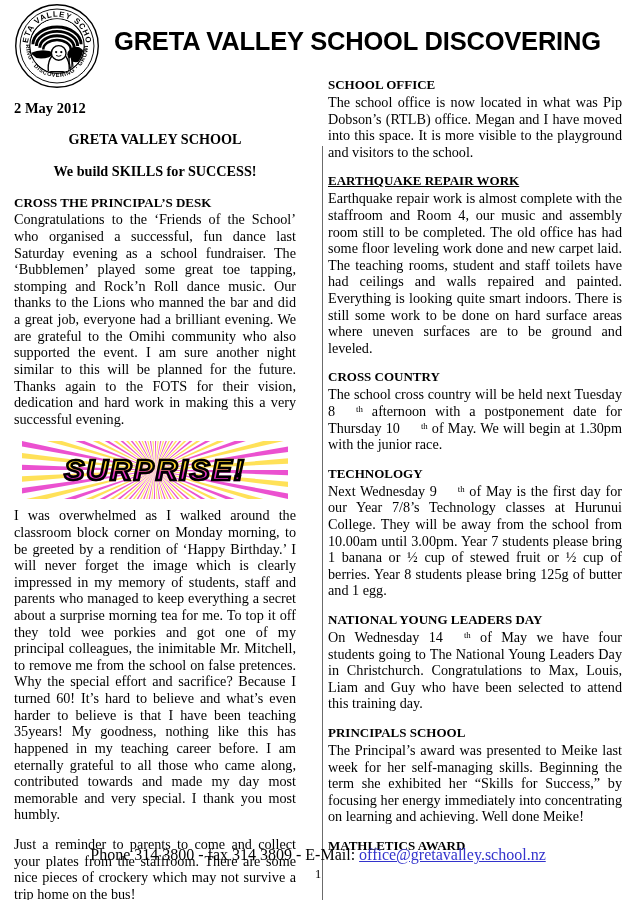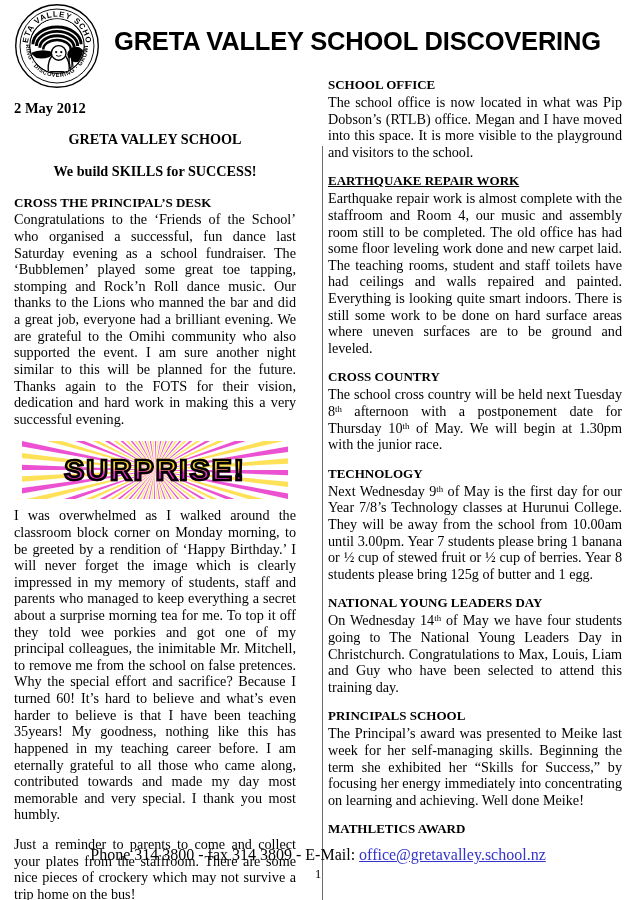--- a/index.html
+++ b/index.html
@@ -126,20 +126,21 @@
   .sec-block {
     margin-bottom: 14px;
   }
   .sec-block:last-child {
     margin-bottom: 0;
   }
   sup {
     font-size: 0.62em;
     vertical-align: 0.45em;
     line-height: 0;
+    padding-left: 21px;
   }
 
   
   .surprise-wrap {
     margin: 10px 0 8px 0;
     display: flex;
     justify-content: center;
   }
   .surprise {
     position: relative;
@@ -321,21 +322,21 @@
                 <path d="M 133,29 L 316.8506663485547,-125.2690263247695 L 322.8936479121976,-117.76648964459952 Z" fill="#e832c8" opacity="0.85"></path>
                 <path d="M 133,29 L 329.59649062935796,-108.65834472425115 L 334.96258766687333,-100.65767691463745 Z" fill="#ffd92e" opacity="0.8"></path>
                 <path d="M 133,29 L 340.8460969082652,-91.00000000000011 L 345.4944701810598,-82.5620909739088 Z" fill="#e832c8" opacity="0.85"></path>
                 <path d="M 133,29 L 350.513868888796,-72.42838281776781 L 354.4091414694991,-63.61745015783657 Z" fill="#ffd92e" opacity="0.8"></path>
                 <path d="M 133,29 L 358.52622898861796,-53.084834398160666 L 361.6387555008606,-43.967934622117994 Z" fill="#e832c8" opacity="0.85"></path>
                 <path d="M 133,29 L 364.8221983093764,-33.11657082460496 L 367.1282905470056,-23.76308904468116 Z" fill="#ffd92e" opacity="0.8"></path>
                 <path d="M 133,29 L 369.35386072292994,-12.67556264006329 L 370.8359679315607,-3.156684500390277 Z" fill="#e832c8" opacity="0.85"></path>
                 <path d="M 133,29 L 372.08672754201893,8.082621740562004 L 372.73356999087275,17.694451829685555 Z" fill="#ffd92e" opacity="0.8"></path>
               </g>
           </svg>
-          <div class="surprise-text" style="background: linear-gradient(rgb(255, 217, 46) 0%, rgb(255, 217, 46) 42%, rgb(232, 50, 200) 58%, rgb(232, 50, 200) 100%) text; color: transparent; -webkit-text-stroke: 2.6px rgb(0, 0, 0); paint-order: stroke;">SURPRISE!</div>
+          <div class="surprise-text" style="background: linear-gradient(rgb(255, 217, 46) 0%, rgb(255, 217, 46) 42%, rgb(232, 50, 200) 58%, rgb(232, 50, 200) 100%) text; color: transparent; -webkit-text-stroke: 2.6px rgb(0, 0, 0); paint-order: stroke; font-style: italic;">SURPRISE!</div>
         </div>
       </div>
 
       <div class="sec-block">
         <p class="body">I was overwhelmed as I walked around the classroom block corner on Monday morning, to be greeted by a rendition of ‘Happy Birthday.’ I will never forget the image which is clearly impressed in my memory of students, staff and parents who managed to keep everything a secret about a surprise morning tea for me. To top it off they told wee porkies and got one of my principal colleagues, the inimitable Mr. Mitchell, to remove me from the school on false pretences. Why the special effort and sacrifice? Because I turned 60! It’s hard to believe and what’s even harder to believe is that I have been teaching 35years!  My goodness, nothing like this has happened in my teaching career before. I am eternally grateful to all those who came along, contributed towards and made my day most memorable and very special. I thank you most humbly.</p>
         <p class="body">Just a reminder to parents to come and collect your plates from the staffroom.  There are some nice pieces of crockery which may not survive a trip home on the bus!</p>
       </div>
 
     </div>
 

